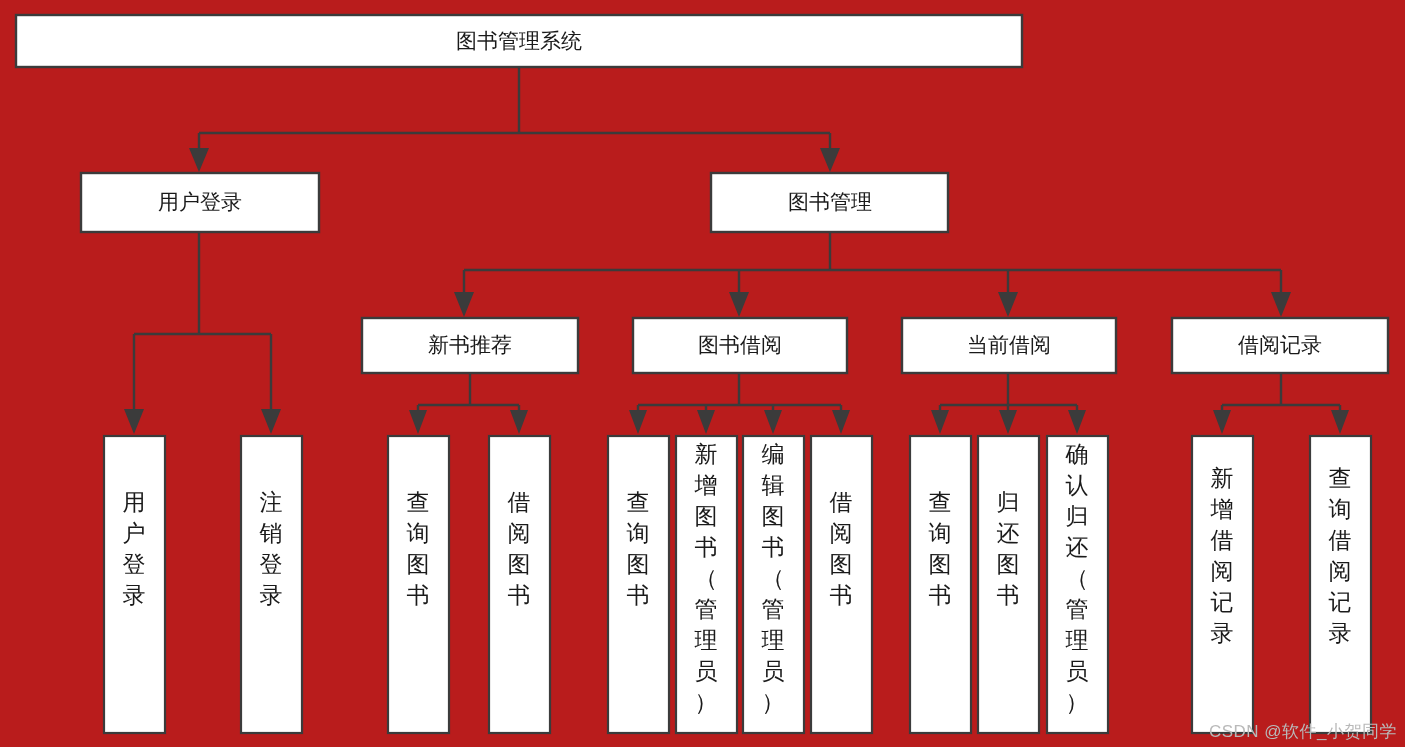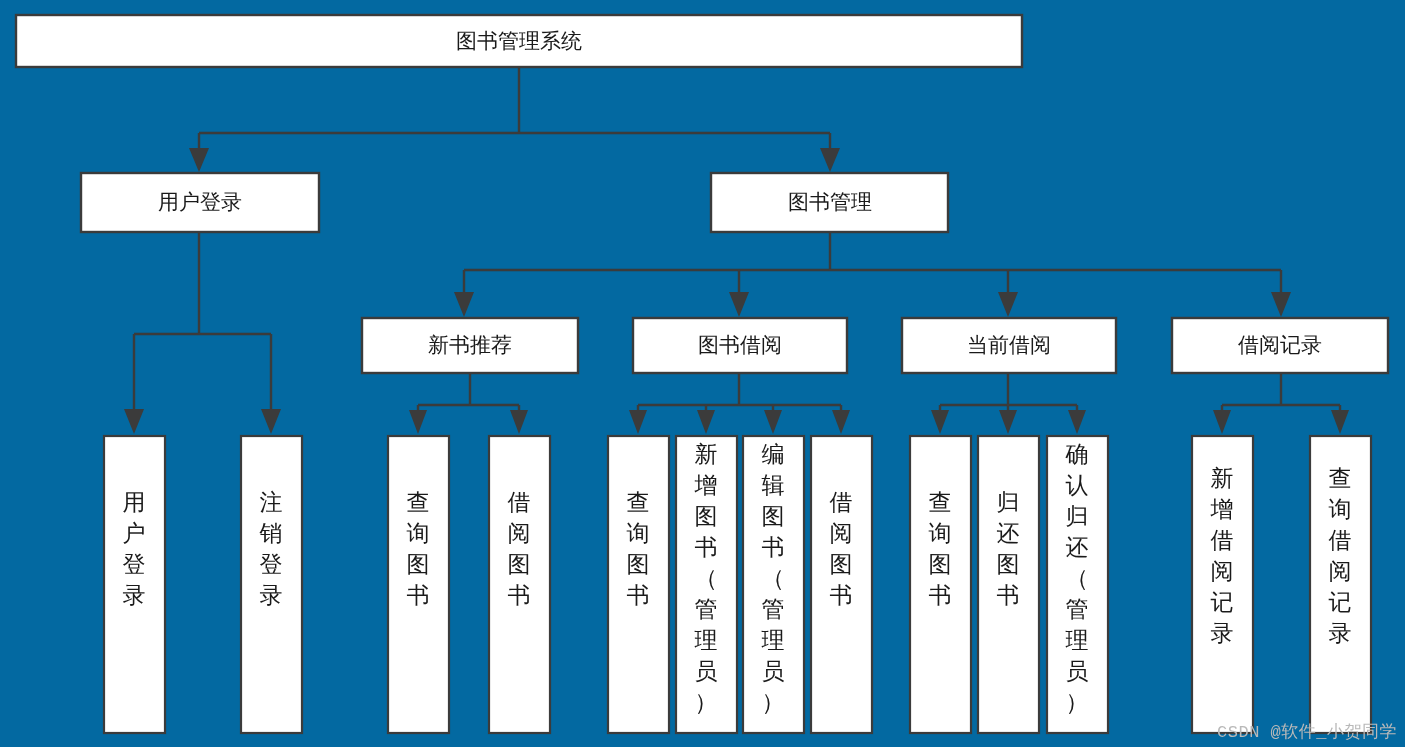--- a/index.html
+++ b/index.html
@@ -7,21 +7,21 @@
     padding: 0;
     background: #ffffff;
   }
   body {
     font-family: "Liberation Sans", "DejaVu Sans", sans-serif;
   }
   #stage {
     position: relative;
     width: 1405px;
     height: 747px;
-    background: #0369a1;
+    background: #b91c1c;
     overflow: hidden;
   }
   svg.diagram {
     position: absolute;
     left: 0;
     top: 0;
     width: 1405px;
     height: 747px;
   }
   .node-box {
@@ -52,21 +52,21 @@
   .leaf-label {
     font-family: "Liberation Sans", "DejaVu Sans", sans-serif;
     fill: #1a1a1a;
     font-size: 23px;
     text-anchor: middle;
   }
   .watermark {
     position: absolute;
     right: 8px;
     bottom: 4px;
-    font-family: Liberation Mono, monospace;
+    font-family: Liberation Sans, sans-serif;
     font-size: 17px;
     color: #b9b9b9;
     letter-spacing: 0.5px;
     white-space: nowrap;
     user-select: none;
   }
 </style>
 </head>
 <body>
 

